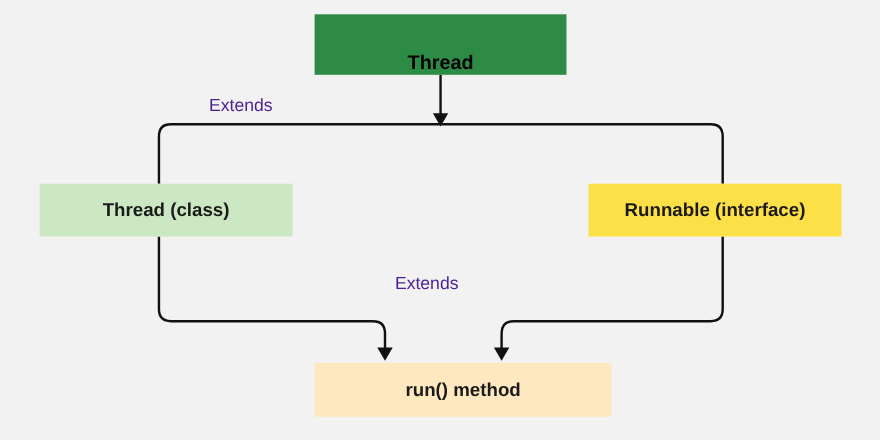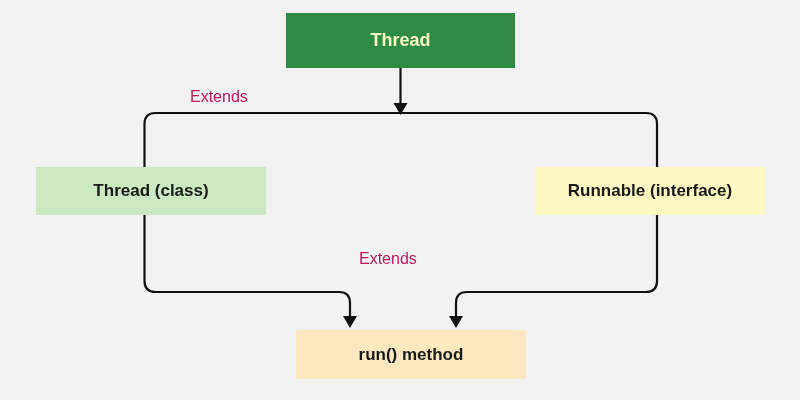--- a/index.html
+++ b/index.html
@@ -64,33 +64,33 @@
     left: 535px;
     top: 167px;
     width: 230px;
     height: 48px;
     background: #cce8c2;
     color: #1a1a1a;
     font-size: 17px;
     font-weight: bold;
   }
   #node-run-method {
-    left: 296px;
+    left: 286px;
     top: 330px;
-    width: 230px;
+    width: 270px;
     height: 49px;
     background: #fde8c0;
     color: #1a1a1a;
     font-size: 17px;
     font-weight: bold;
   }
   .edge-label {
     position: absolute;
     font-size: 16px;
-    color: #be185d;
+    color: #4c1d95;
     white-space: nowrap;
     z-index: 3;
   }
   #edge-label-extends {
     left: 190px;
     top: 88px;
   }
   #edge-label-implements {
     left: 514px;
     top: 88px;
@@ -123,29 +123,29 @@
 
     <path class="connector" d="M 144.5 167 L 144.5 124 Q 144.5 113 155.5 113 L 646 113 Q 657 113 657 124 L 657 167" style="stroke: rgb(17, 17, 17);"></path>
 
     <path class="connector" d="M 144.5 215 L 144.5 281 Q 144.5 292 155.5 292 L 339 292 Q 350 292 350 303 L 350 317" style="stroke: rgb(17, 17, 17);"></path>
     <polygon class="arrowhead" points="343,316 357,316 350,328" style="fill: rgb(17, 17, 17);"></polygon>
 
     <path class="connector" d="M 657 215 L 657 281 Q 657 292 646 292 L 467 292 Q 456 292 456 303 L 456 317" style="stroke: rgb(17, 17, 17);"></path>
     <polygon class="arrowhead" points="449,316 463,316 456,328" style="fill: rgb(17, 17, 17);"></polygon>
   </svg>
 
-  <div class="node" id="node-thread" style="background: rgb(46, 139, 70); color: #fef9c3;">
+  <div class="node" id="node-thread" style="background: rgb(46, 139, 70); color: #000000; align-items: flex-end;">
     <span class="node-label">Thread</span>
   </div>
 
   <div class="node" id="node-thread-class" style="background: rgb(204, 232, 194); color: rgb(26, 26, 26);">
     <span class="node-label">Thread (class)</span>
   </div>
 
-  <div class="node" id="node-runnable" style="background: #fef9c3; color: rgb(26, 26, 26);">
+  <div class="node" id="node-runnable" style="background: #fde047; color: rgb(26, 26, 26);">
     <span class="node-label">Runnable (interface)</span>
   </div>
 
   <div class="node" id="node-run-method" style="background: rgb(253, 232, 192); color: rgb(26, 26, 26);">
     <span class="node-label">run() method</span>
   </div>
 
   <div class="edge-label" id="edge-label-extends">Extends</div>
 
 

